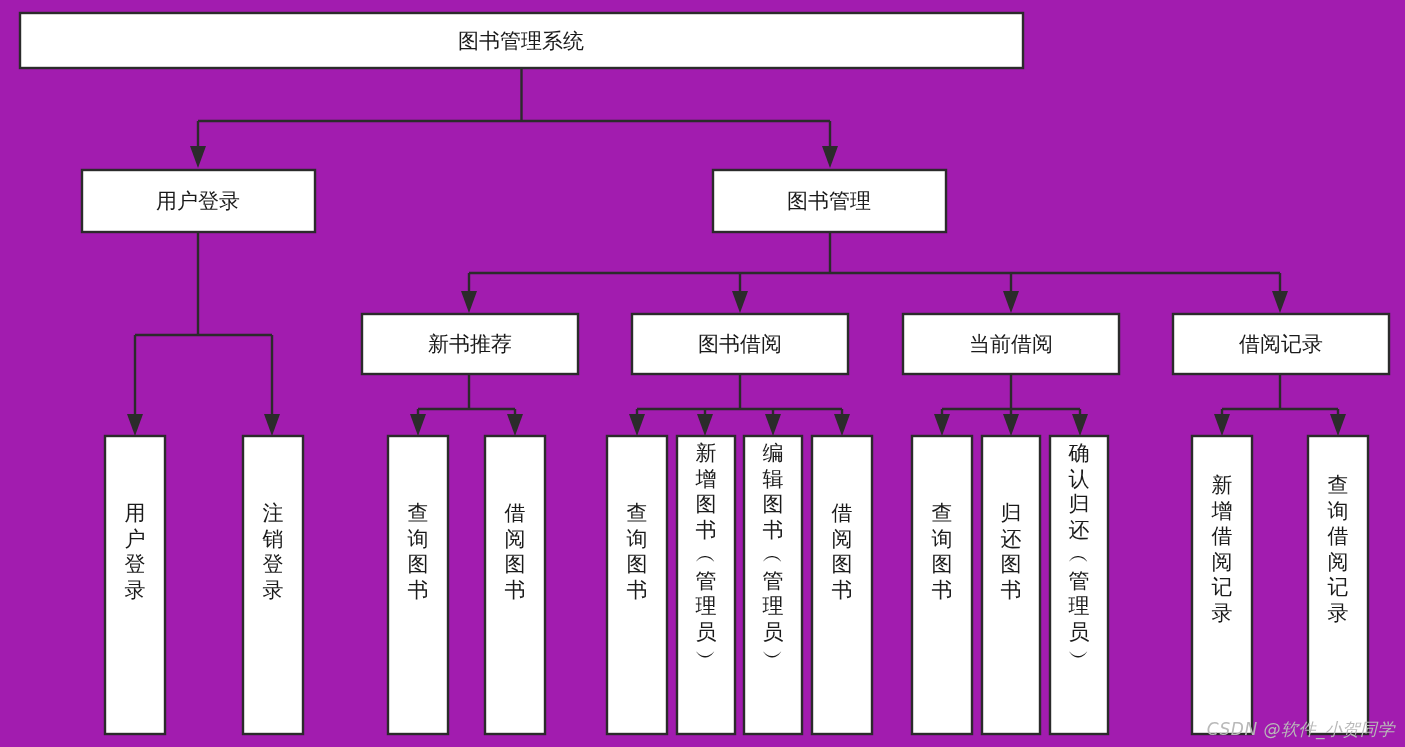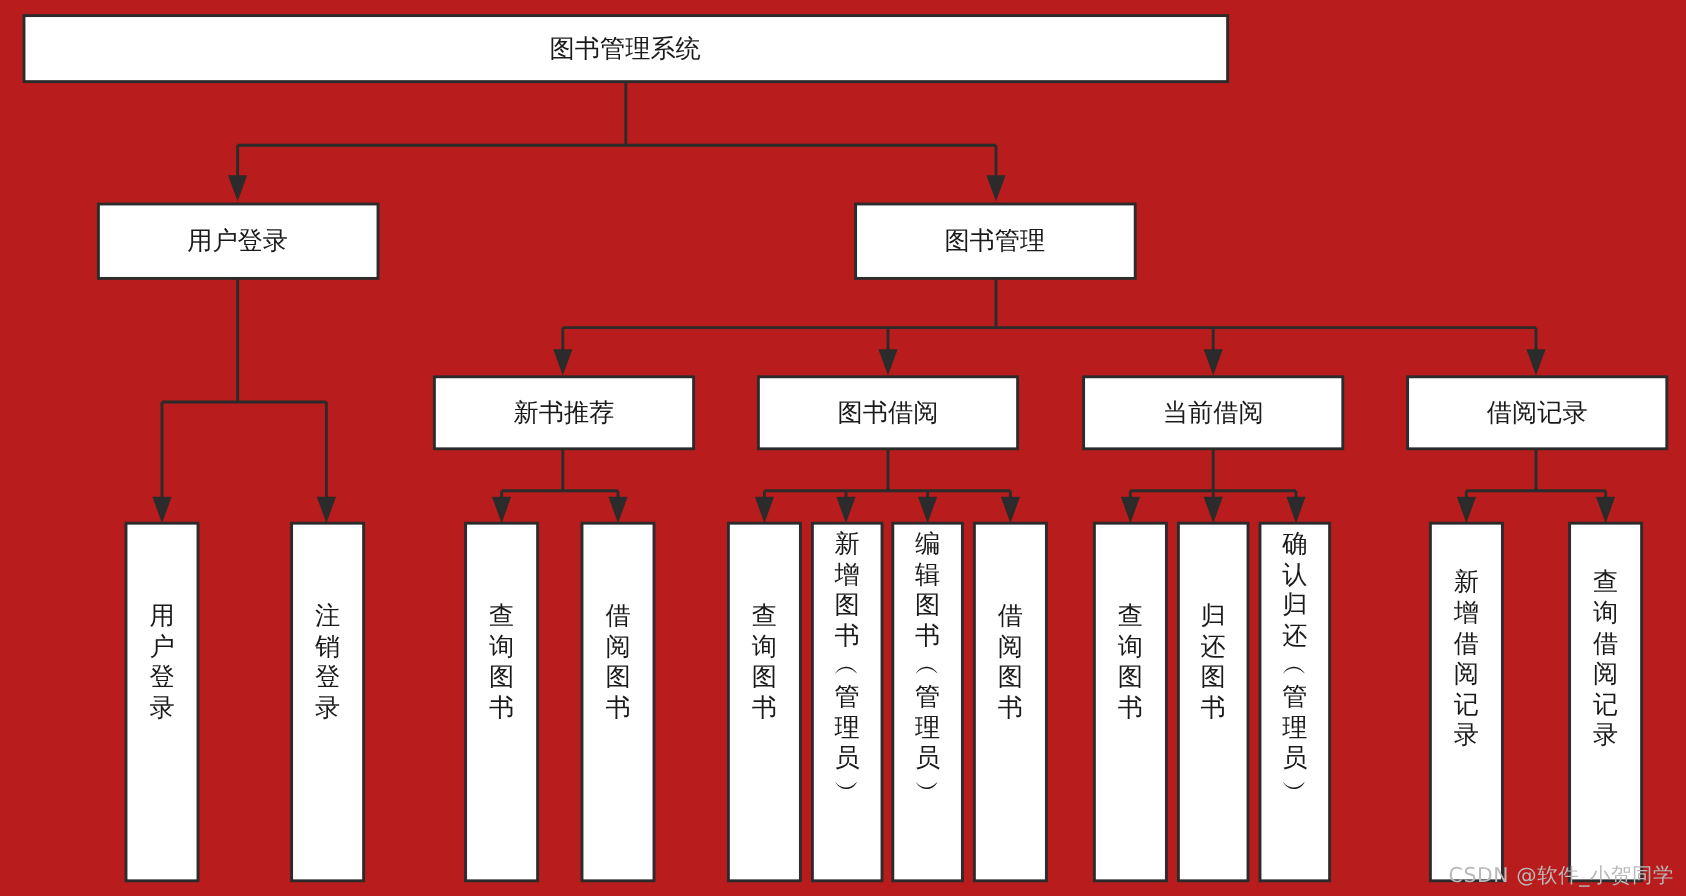--- a/index.html
+++ b/index.html
@@ -10,21 +10,21 @@
   body {
     width: 1405px;
     height: 747px;
     font-family: "DejaVu Sans", "Liberation Sans", sans-serif;
     overflow: hidden;
   }
   #diagram-root {
     position: relative;
     width: 1405px;
     height: 747px;
-    background: #b91c1c;
+    background: #a21caf;
   }
   svg#chart-svg {
     position: absolute;
     left: 0;
     top: 0;
     width: 1405px;
     height: 747px;
     display: block;
   }
   .node-box {
@@ -58,20 +58,21 @@
   .watermark-text {
     position: absolute;
     right: 10px;
     bottom: 6px;
     font-family: "DejaVu Sans", "Liberation Sans", sans-serif;
     font-size: 17px;
     color: #b9b9b9;
     letter-spacing: 0.5px;
     white-space: nowrap;
     user-select: none;
+    font-style: italic;
   }
 </style>
 </head>
 <body>
 
 <div id="diagram-root">
 
   <svg id="chart-svg" viewBox="0 0 1405 747" xmlns="http://www.w3.org/2000/svg">
 
     <g>

